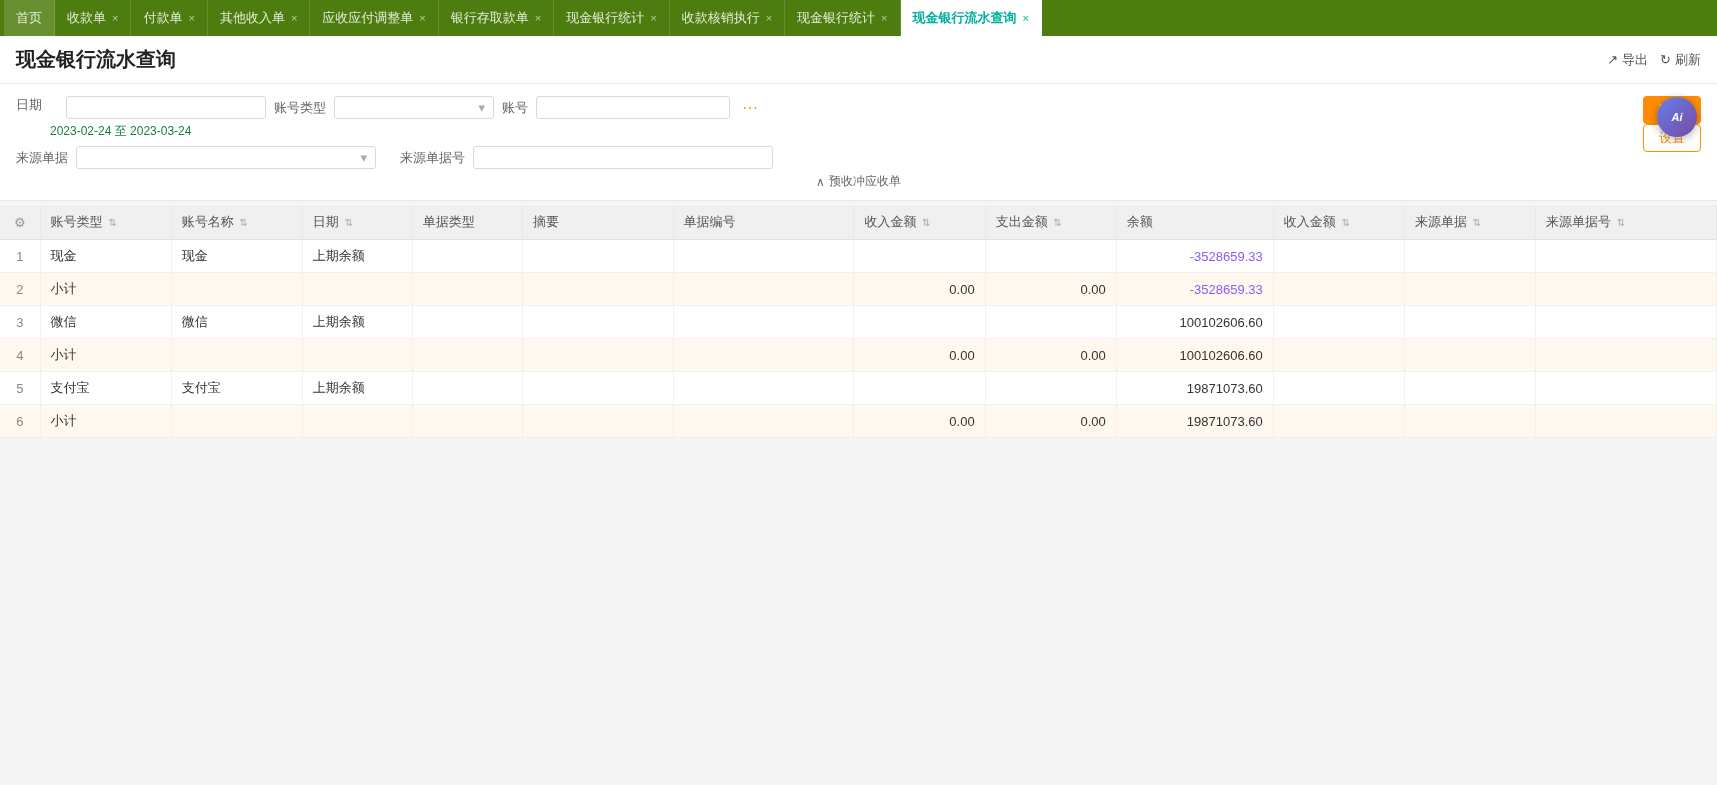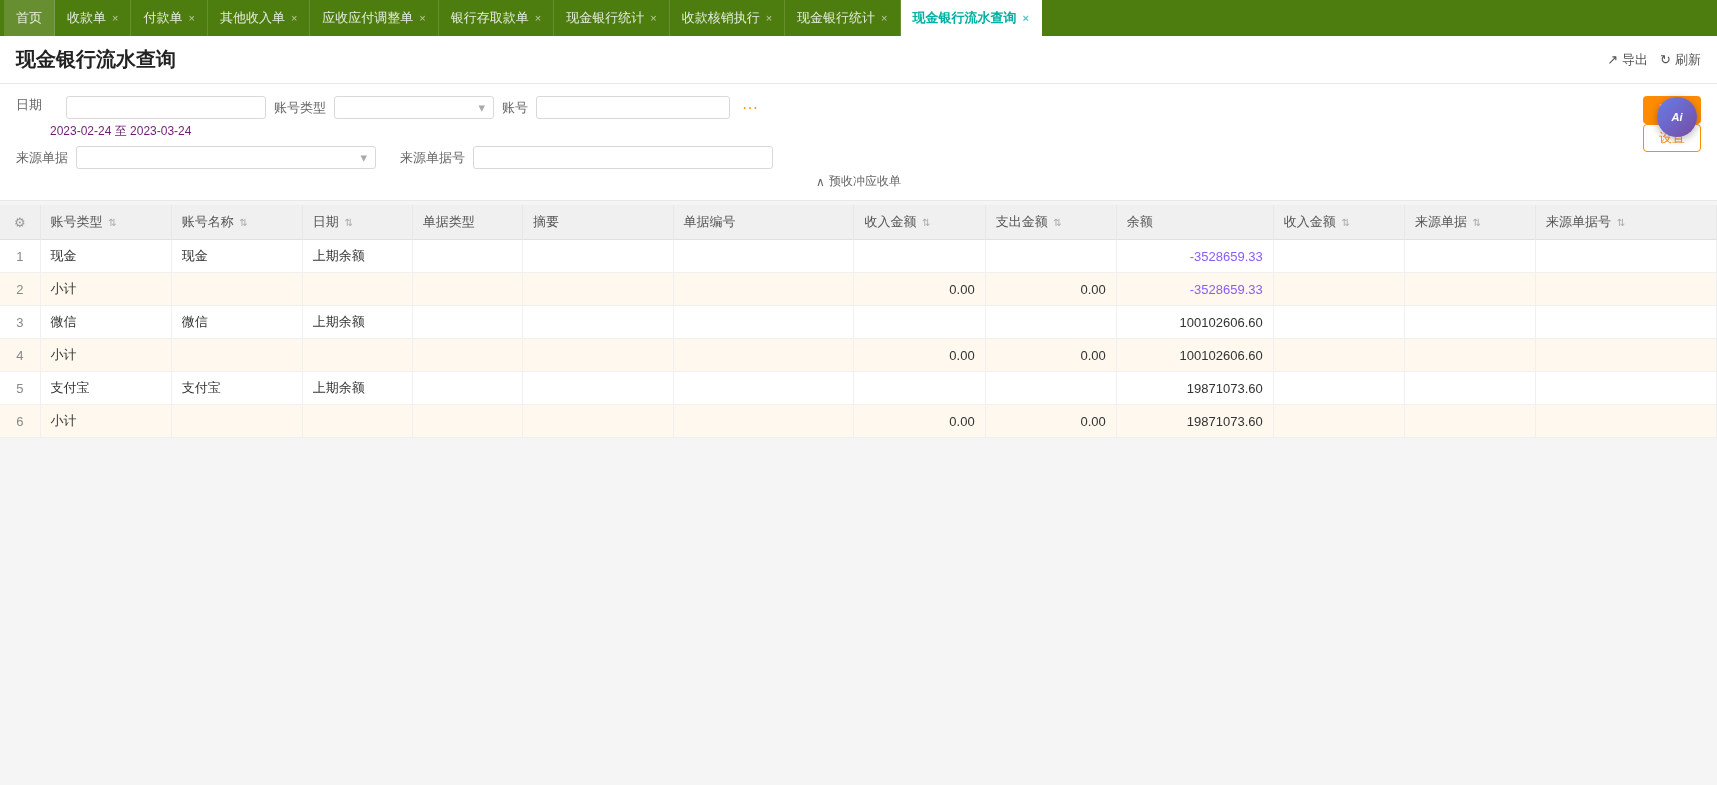--- a/index.html
+++ b/index.html
@@ -95,21 +95,21 @@
       font-size: 13px;
       border-radius: 3px;
     }
     .date-opt.active {
       background: #ff8c00;
       color: #fff;
       border-radius: 10px;
       padding: 2px 8px;
     }
     .date-range {
-      color: #701a75;
+      color: #15803d;
       font-size: 12px;
       margin-left: 4px;
     }
     .filter-select {
       display: flex;
       align-items: center;
       border: 1px solid #d9d9d9;
       border-radius: 3px;
       padding: 3px 8px;
       min-width: 180px;

